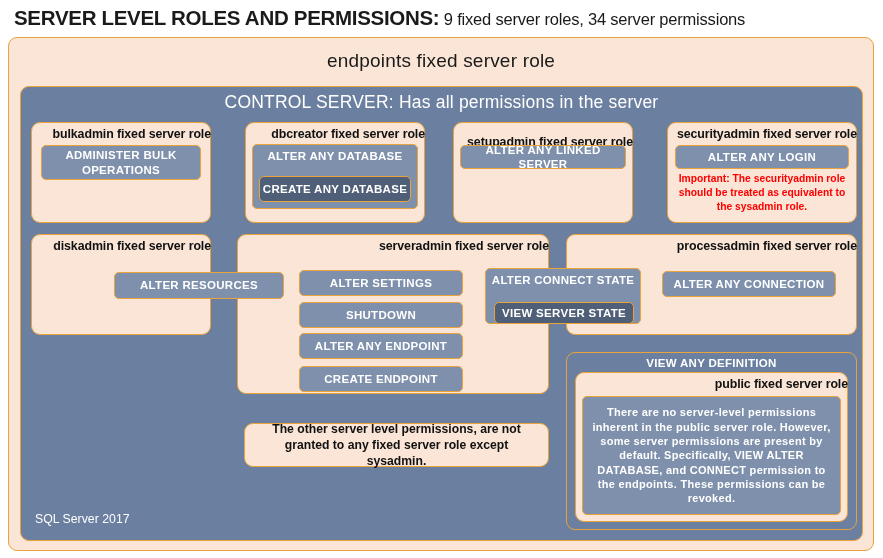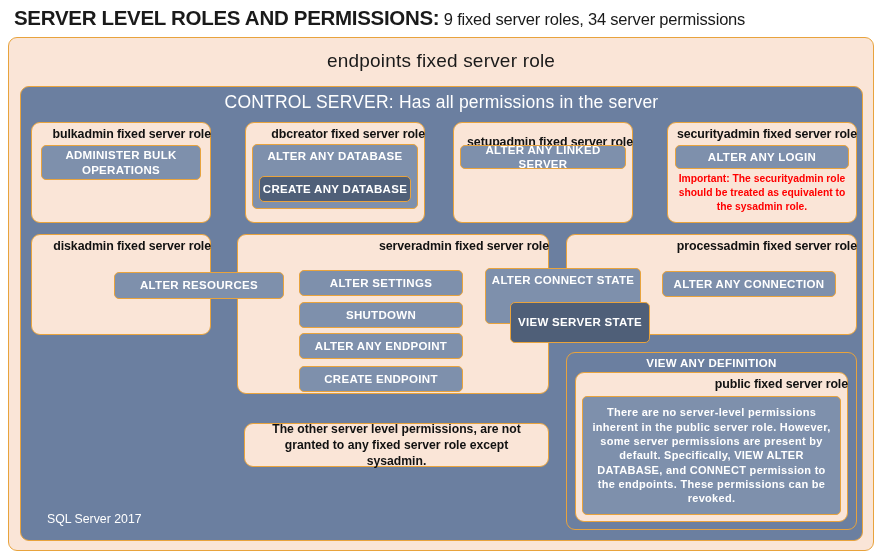--- a/index.html
+++ b/index.html
@@ -65,21 +65,21 @@
 
   #serveradmin-card{left:237px;top:234px;width:312px;height:160px;}
   #serveradmin-title{left:237px;top:239px;width:312px;}
   #perm-alter-settings{left:299px;top:270px;width:164px;height:26px;}
   #perm-shutdown{left:299px;top:302px;width:164px;height:26px;}
   #perm-alter-any-endpoint{left:299px;top:333px;width:164px;height:26px;}
   #perm-create-endpoint{left:299px;top:366px;width:164px;height:26px;}
 
   #perm-alter-server-state{left:485px;top:268px;width:156px;height:56px;
         align-items:flex-start;padding-top:4px;}
-  #perm-view-server-state{left:510px;top:302px;width:140px;height:41px;}
+  #perm-view-server-state{left:494px;top:302px;width:140px;height:22px;}
 
   #processadmin-card{left:566px;top:234px;width:291px;height:101px;}
   #processadmin-title{left:566px;top:239px;width:291px;}
   #perm-alter-any-connection{left:662px;top:271px;width:174px;height:26px;}
 
   
   #viewanydef-box{left:566px;top:352px;width:291px;height:178px;}
   #viewanydef-label{left:566px;top:357px;width:291px;text-align:center;
         color:#fff;font-weight:bold;font-size:11.5px;letter-spacing:.3px;}
   #public-card{left:575px;top:372px;width:273px;height:150px;}
@@ -87,21 +87,21 @@
   #public-note{left:582px;top:396px;width:259px;height:119px;
         font-size:11px;padding:6px 8px;line-height:1.3;}
 
   
   #other-perms-note{left:244px;top:423px;width:305px;height:44px;
         display:flex;align-items:center;justify-content:center;text-align:center;
         font-size:12.2px;font-weight:bold;color:#111;line-height:1.33;
         padding:0 24px;}
 
   
-  #footer-label{left:47px;top:512px;width:220px;
+  #footer-label{left:35px;top:512px;width:220px;
         color:#ffffff;font-size:12.3px;}
 </style>
 </head>
 <body>
 
 <div class="abs" id="title">
   <span class="t-main">SERVER LEVEL ROLES AND PERMISSIONS:</span><span class="t-sub"> 9 fixed server roles, 34 server permissions</span>
 </div>
 
 <div class="abs peach" id="sysadmin-box"></div>

